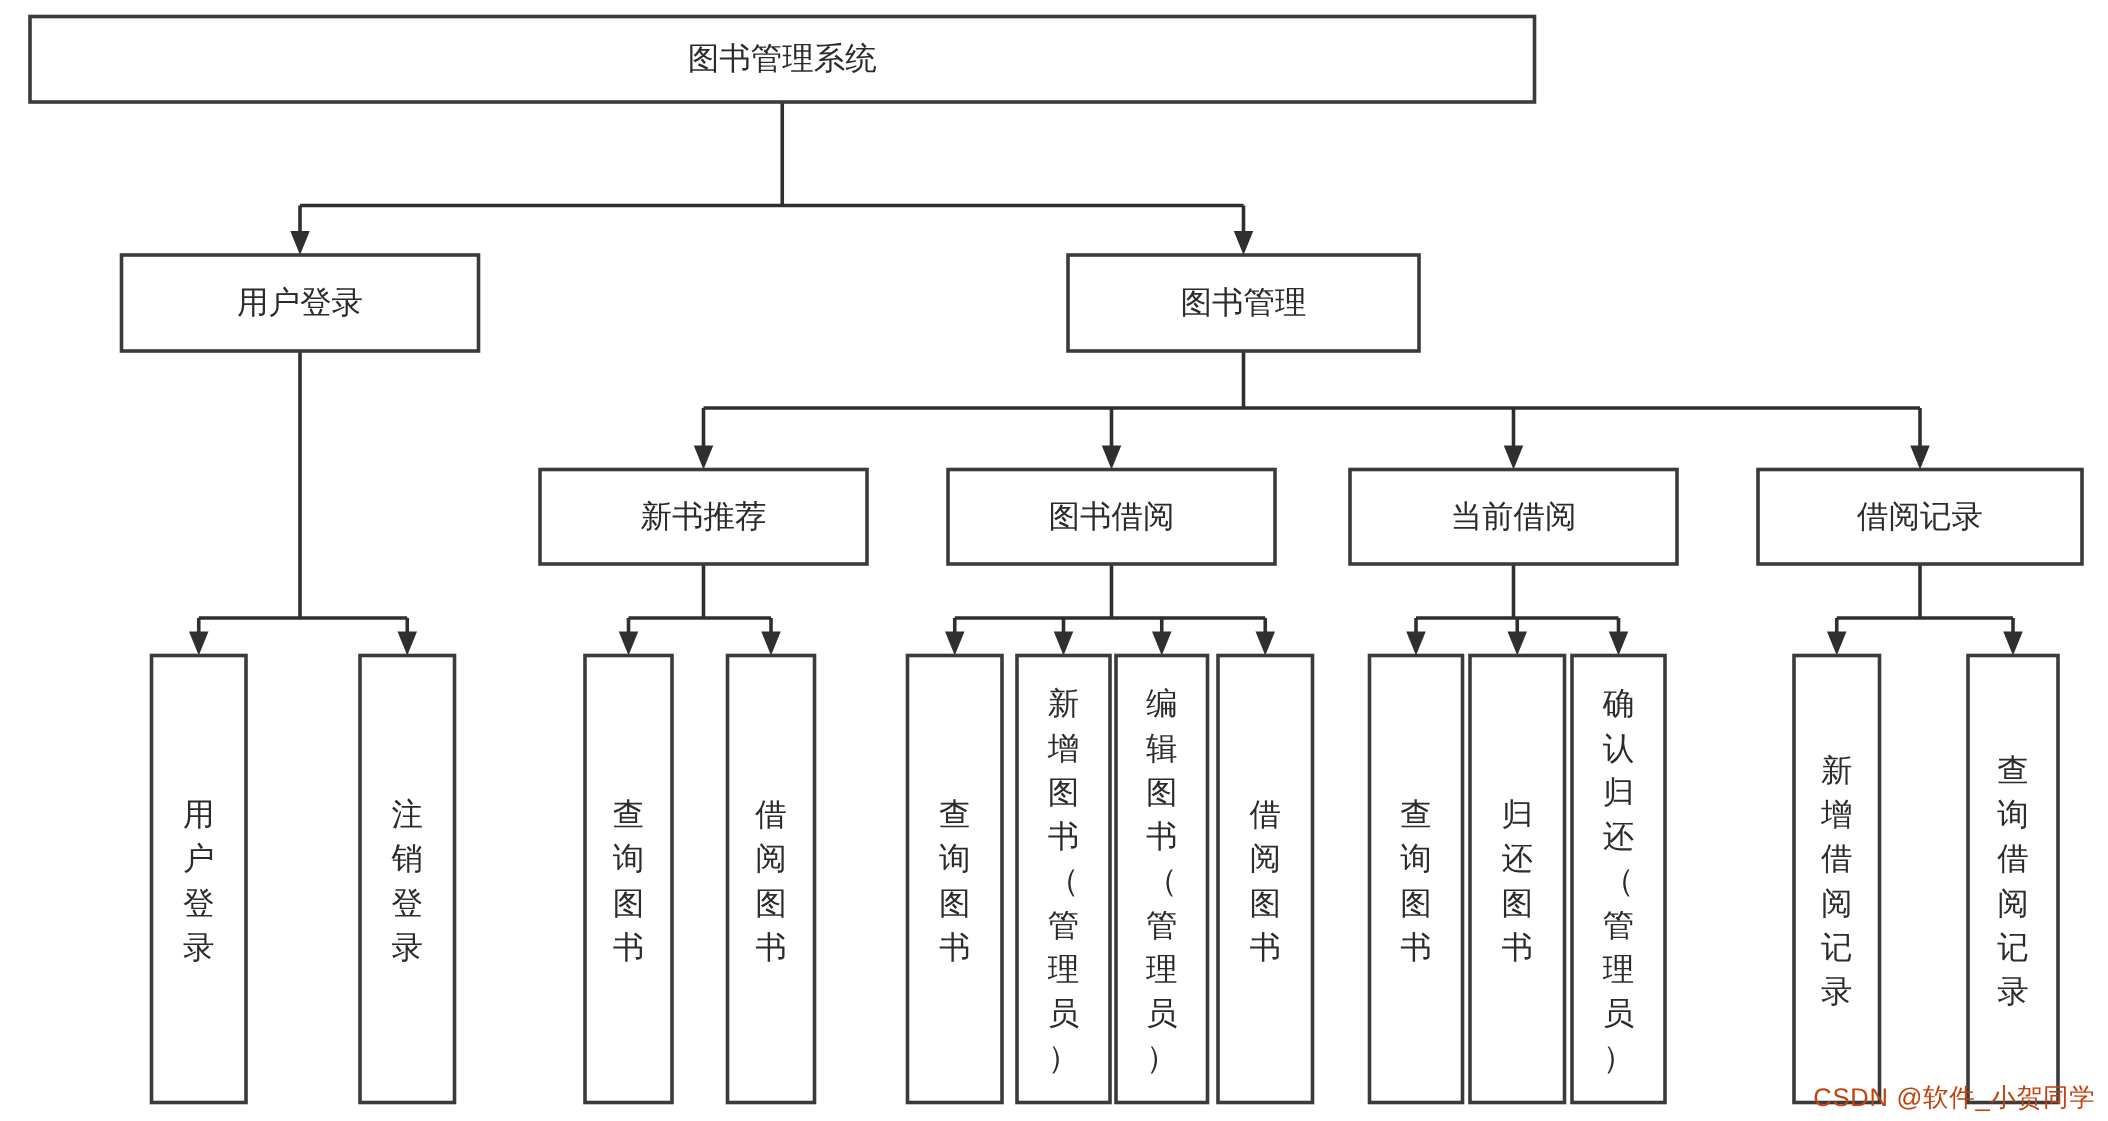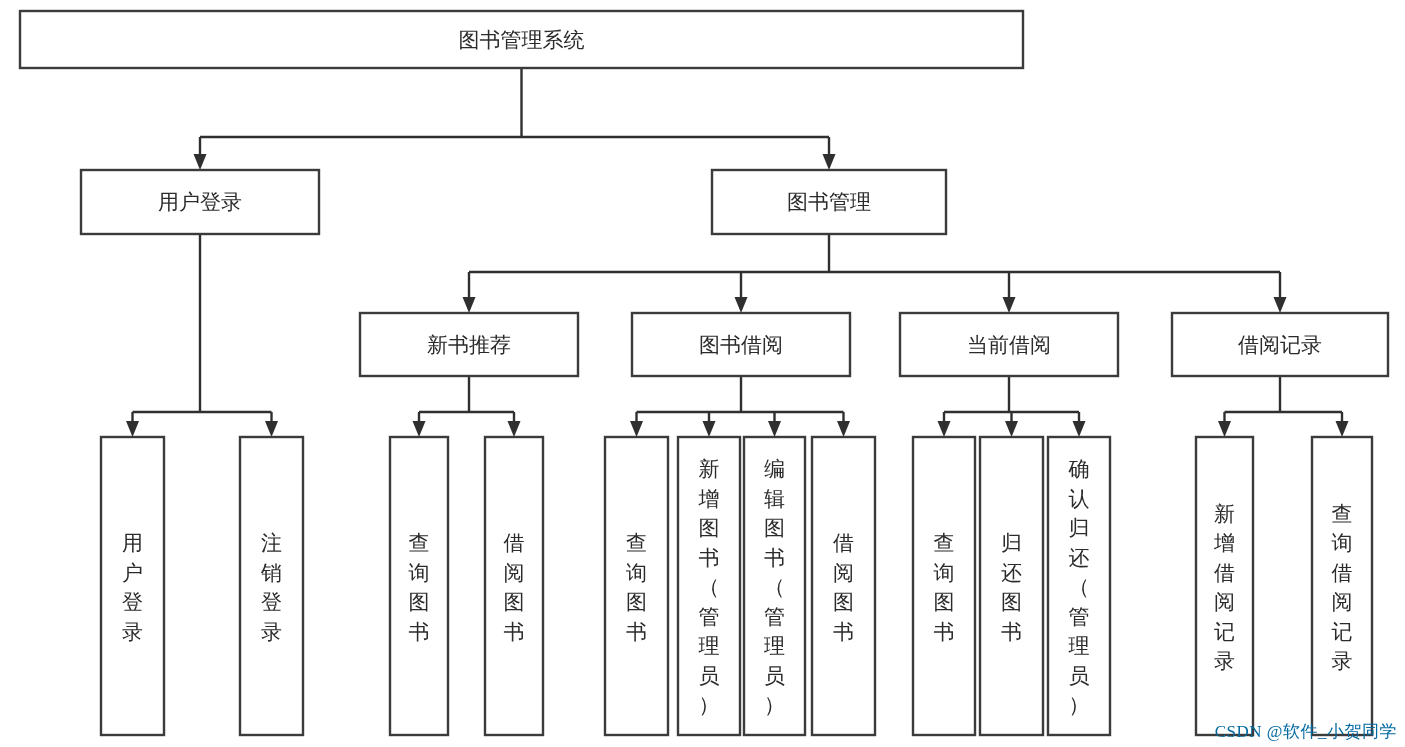--- a/index.html
+++ b/index.html
@@ -47,23 +47,23 @@
     fill: none;
   }
   .arrow-head {
     fill: #2f2f2f;
     stroke: none;
   }
   .watermark {
     position: absolute;
     right: 8px;
     bottom: 4px;
-    font-family: Liberation Serif, serif;
+    font-family: Liberation Sans, sans-serif;
     font-size: 17px;
-    color: #0369a1;
+    color: #c2410c;
     white-space: nowrap;
     letter-spacing: 0.5px;
     user-select: none;
   }
 </style>
 </head>
 <body>
 
 <div id="diagram-root">
   <svg class="diagram" viewBox="0 0 1405 747" xmlns="http://www.w3.org/2000/svg">

